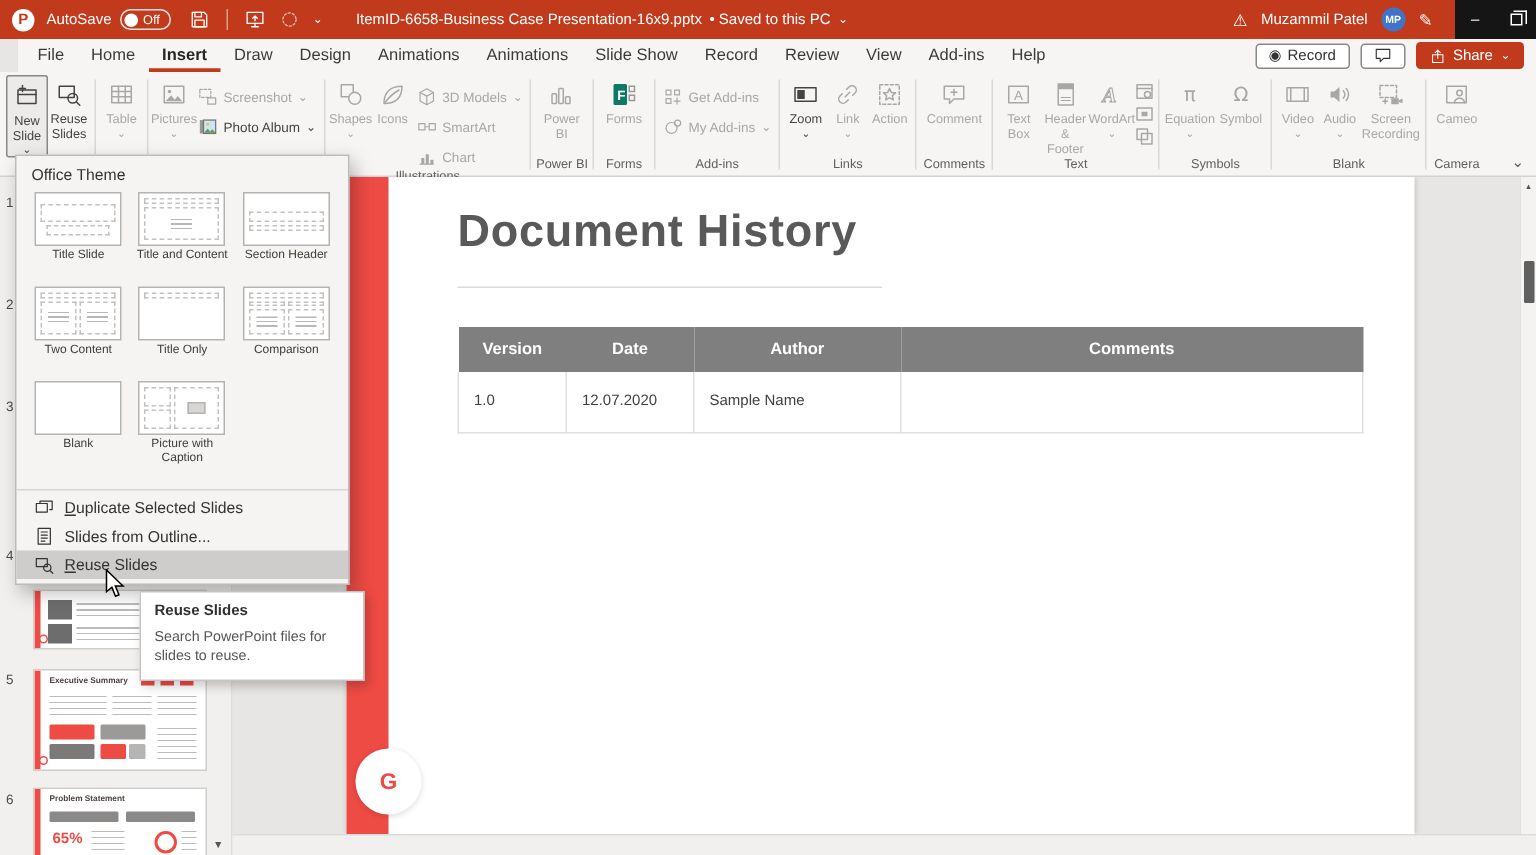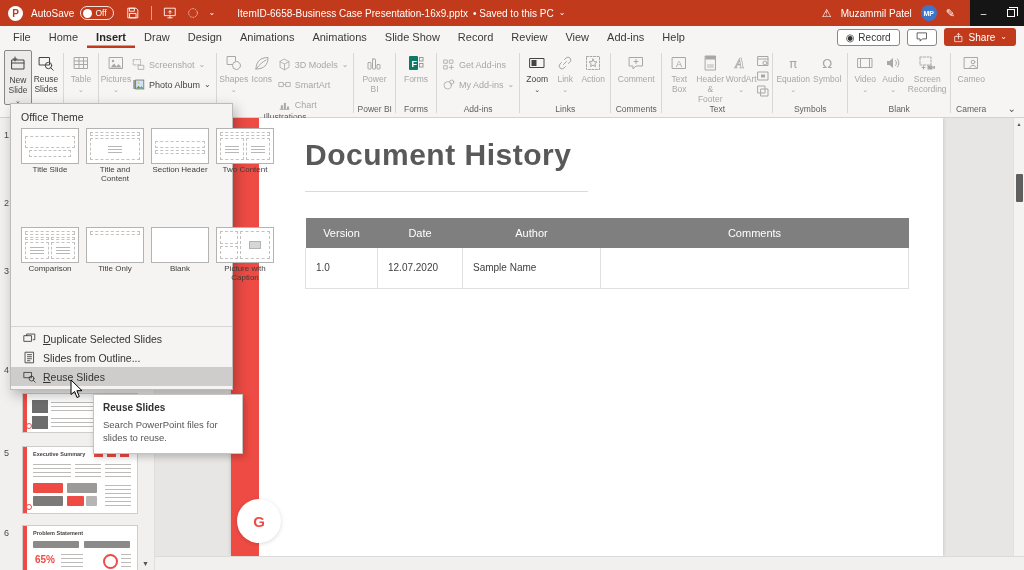--- a/index.html
+++ b/index.html
@@ -26,21 +26,21 @@
 .tb-warn{font-size:11px}
 .tb-user{font-size:10px;white-space:nowrap}
 .avatar{width:16px;height:16px;border-radius:50%;background:var(--avatar-blue,#3f74c9);color:#fff;font-size:7px;font-weight:700;display:flex;align-items:center;justify-content:center}
 .tb-pencil{font-size:11px;margin-right:6px}
 .winbox{height:26px;background:#151515;display:flex}
 .winbtn{width:27px;height:26px;display:flex;align-items:center;justify-content:center;color:#fff;font-size:10px}
 .restore{width:8px;height:8px;border:1px solid #fff;position:relative}
 .restore::before{content:"";position:absolute;left:1px;top:-3px;width:8px;height:8px;border:1px solid #fff;border-bottom:none;border-left:none}
 
 
-.tabsbar{position:absolute;top:26px;left:0;right:0;height:22px;background:#f7f5f3;display:flex;align-items:center;padding-left:4px}
+.tabsbar{position:absolute;top:26px;left:12px;right:0;height:22px;background:#f7f5f3;display:flex;align-items:center;padding-left:4px}
 .tab{padding:0 9px;font-size:11px;color:#3b3a39;height:22px;line-height:22px}
 .tab.active{font-weight:700;color:#262626;box-shadow:inset 0 -2.5px 0 var(--titlebar-bg,#c13a1c)}
 .tabs-right{margin-left:auto;display:flex;align-items:center;gap:7px;margin-right:8px}
 .pillbtn{display:flex;align-items:center;gap:4px;border:1px solid #8a8886;border-radius:3px;background:#fff;height:17px;padding:0 8px;font-size:10px;color:#333}
 .sharebtn{display:flex;align-items:center;gap:5px;border-radius:3px;background:var(--titlebar-bg,#c13a1c);height:18px;padding:0 9px;font-size:10px;color:#fff}
 
 
 .ribbon{position:absolute;top:48px;left:0;right:0;height:70px;background:#f7f5f3;border-bottom:1px solid #d4d2d0;display:flex;align-items:stretch;padding:2px 4px 0}
 .rgroup{display:flex;flex-direction:column}
 .rgrid{flex:1;display:flex;align-items:flex-start}
@@ -80,32 +80,32 @@
 .t6-ring{position:absolute;left:80px;top:28px;width:15px;height:15px;border:2px solid var(--slide-red,#ee4b44);border-radius:50%}
 .thumbs-scroll{position:absolute;right:5px;bottom:3px;font-size:7px;color:#555}
 
 .canvas{position:absolute;top:118px;left:155px;right:11px;height:438px;overflow:hidden}
 .slide{position:absolute;left:76px;top:0;width:712px;height:438px;background:#fff;box-shadow:0 0 4px rgba(0,0,0,.18)}
 .slide-redbar{position:absolute;left:0;top:0;width:28px;height:100%;background:var(--slide-red,#ee4b44)}
 .g-badge{position:absolute;left:6px;top:381px;width:44px;height:44px;border-radius:50%;background:#fff;box-shadow:0 1px 4px rgba(0,0,0,.15);display:flex;align-items:center;justify-content:center;font-size:15px;font-weight:700;color:var(--slide-red,#ee4b44)}
 .slide-title{position:absolute;left:74px;top:20px;font-size:30px;font-weight:800;color:#595959;letter-spacing:.5px}
 .title-rule{position:absolute;left:74px;top:73px;width:283px;height:1px;background:#dcdad8}
 .doc-table{position:absolute;left:74px;top:100px;width:603px;border-collapse:collapse;table-layout:fixed}
-.doc-table th{background:var(--table-header-bg,#7f7f7f);color:#fff;font-size:11px;font-weight:400;height:30px;text-align:center}
+.doc-table th{background:var(--table-header-bg,#7f7f7f);color:#fff;font-size:11px;font-weight:700;height:30px;text-align:center}
 .doc-table td{height:40px;font-size:10px;color:#404040;background:#fff;border:1px solid #e2e0de;border-top:none;padding:0 10px;vertical-align:middle;text-align:left}
 
 .vscroll{position:absolute;top:118px;right:0;width:11px;height:438px;background:#f4f3f1;border-left:1px solid #e3e1df}
 .vs-up{position:absolute;top:2px;left:0;right:0;text-align:center;font-size:6px;color:#555}
 .vs-thumb{position:absolute;top:56px;left:2px;width:7px;height:28px;background:#5f5f5f;border-radius:1px}
 .hstrip{position:absolute;left:155px;right:0;top:556px;height:14px;background:#f2f0ee;border-top:1px solid #dddbd9}
 
 
 .dropdown{position:absolute;left:10px;top:103px;width:223px;height:287px;background:#f5f4f2;border:1px solid #bdbbb9;box-shadow:3px 5px 12px rgba(0,0,0,.28);z-index:40;display:flex;flex-direction:column;padding-top:5px}
 .dd-header{font-weight:400;font-size:10.5px;color:#333;padding:2px 10px 5px}
-.dd-grid{flex:1;display:grid;grid-template-columns:repeat(4,1fr);gap:4px 7px;padding:0 10px 2px}
+.dd-grid{flex:1;display:grid;grid-template-columns:repeat(3,1fr);gap:4px 7px;padding:0 10px 2px}
 .lay{display:flex;flex-direction:column;align-items:center;gap:1px}
 .lt{width:58px;height:36px;background:#fff;border:1px solid #b5b3b1;padding:3px;display:flex;flex-direction:column;gap:2px}
 .d{border:1px dashed #c4c2c0}
 .lay-lbl{font-size:8px;color:#3d3c3a;text-align:center;line-height:1.15}
 .ph{width:14px;height:7px;background:repeating-linear-gradient(to bottom,#b9b7b5 0 1px,transparent 1px 3px)}
 .pic{width:12px;height:8px;background:#d8d6d4;border:1px solid #b5b3b1}
 .ts1 .b1{height:12px;margin-top:4px}.ts1 .b2{height:7px;width:85%;margin:0 auto}
 .tc .b1{height:4px}.tc .b2{flex:1;display:flex;align-items:center;justify-content:center}
 .sh .b1{height:7px;margin-top:9px}.sh .b2{height:4px}
 .hbar{height:4px}
@@ -724,44 +724,44 @@
               <div class="d cell">
                 <span class="ph"></span>
               </div>
             </div>
           </div>
         <div class="lay-lbl">Two Content</div>
       </div>
       <div class="lay">
         <div class="lt">
             <div class="d hbar"></div>
+          </div>
+        <div class="lay-lbl">Title Only</div>
+      </div>
+      <div class="lay">
+        <div class="lt">
+            <div class="d hbar"></div>
             <div class="rowfx">
               <div class="colfx">
                 <div class="d hd"></div>
                 <div class="d cell" style="flex:1">
                   <span class="ph"></span>
                 </div>
               </div>
               <div class="colfx">
                 <div class="d hd"></div>
                 <div class="d cell" style="flex:1">
                   <span class="ph"></span>
                 </div>
               </div>
             </div>
           </div>
         <div class="lay-lbl">Comparison</div>
       </div>
       <div class="lay">
-        <div class="lt">
-            <div class="d hbar"></div>
-          </div>
-        <div class="lay-lbl">Title Only</div>
-      </div>
-      <div class="lay">
         <div class="lt"></div>
         <div class="lay-lbl">Blank</div>
       </div>
       <div class="lay">
         <div class="lt">
             <div class="rowfx">
               <div class="leftcol">
                 <div class="d"></div>
                 <div class="d"></div>
               </div>

